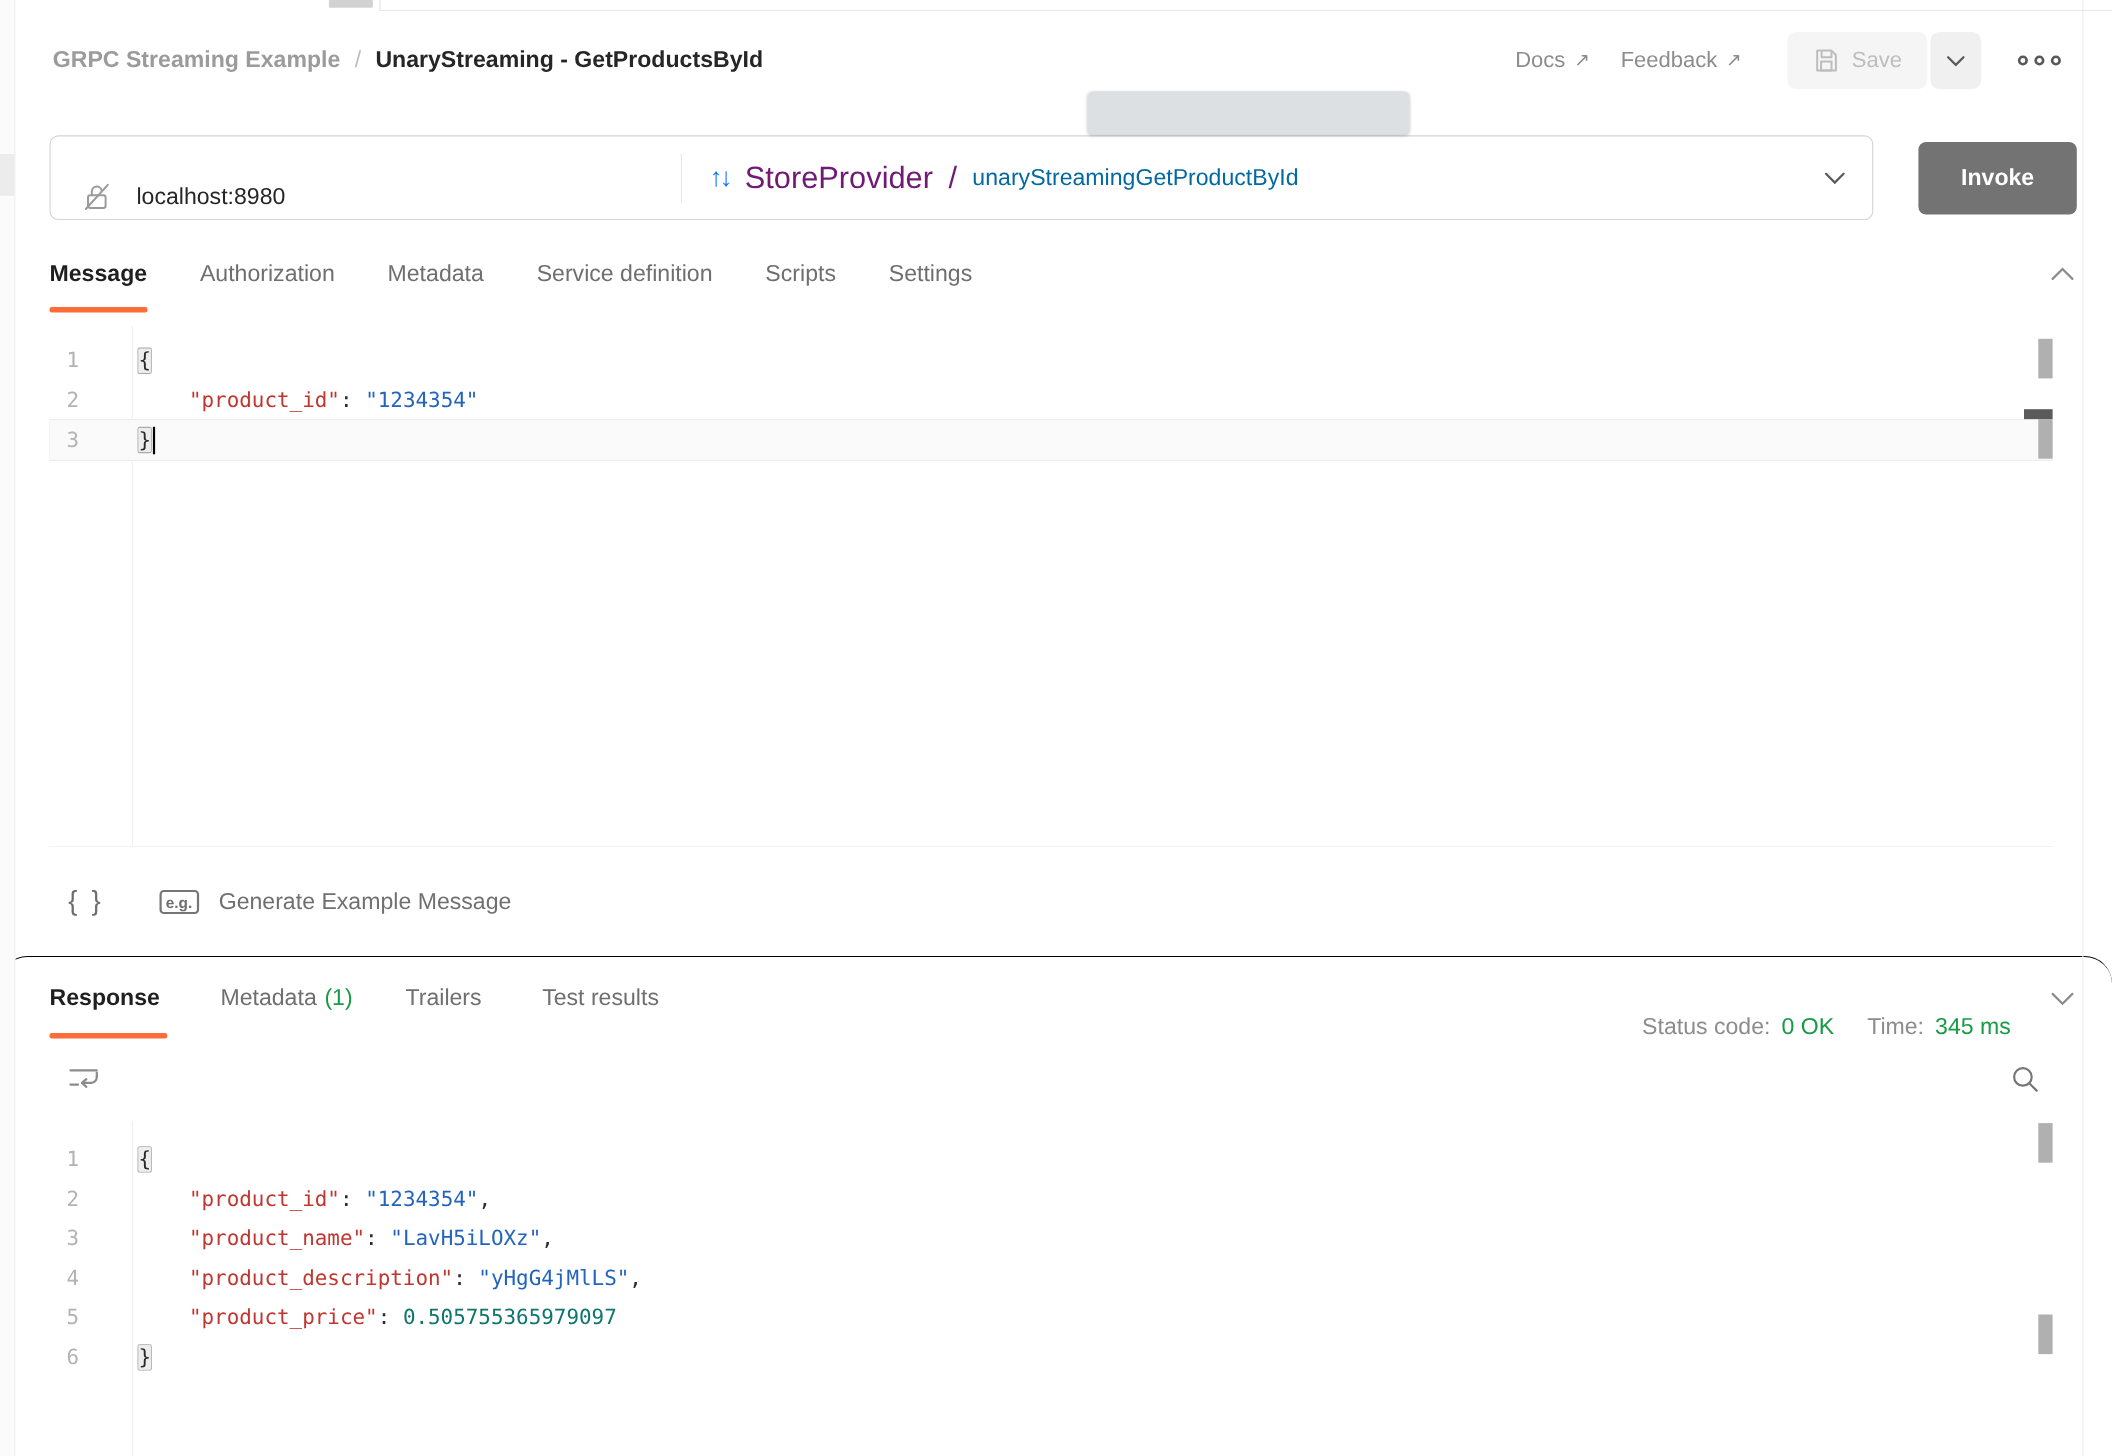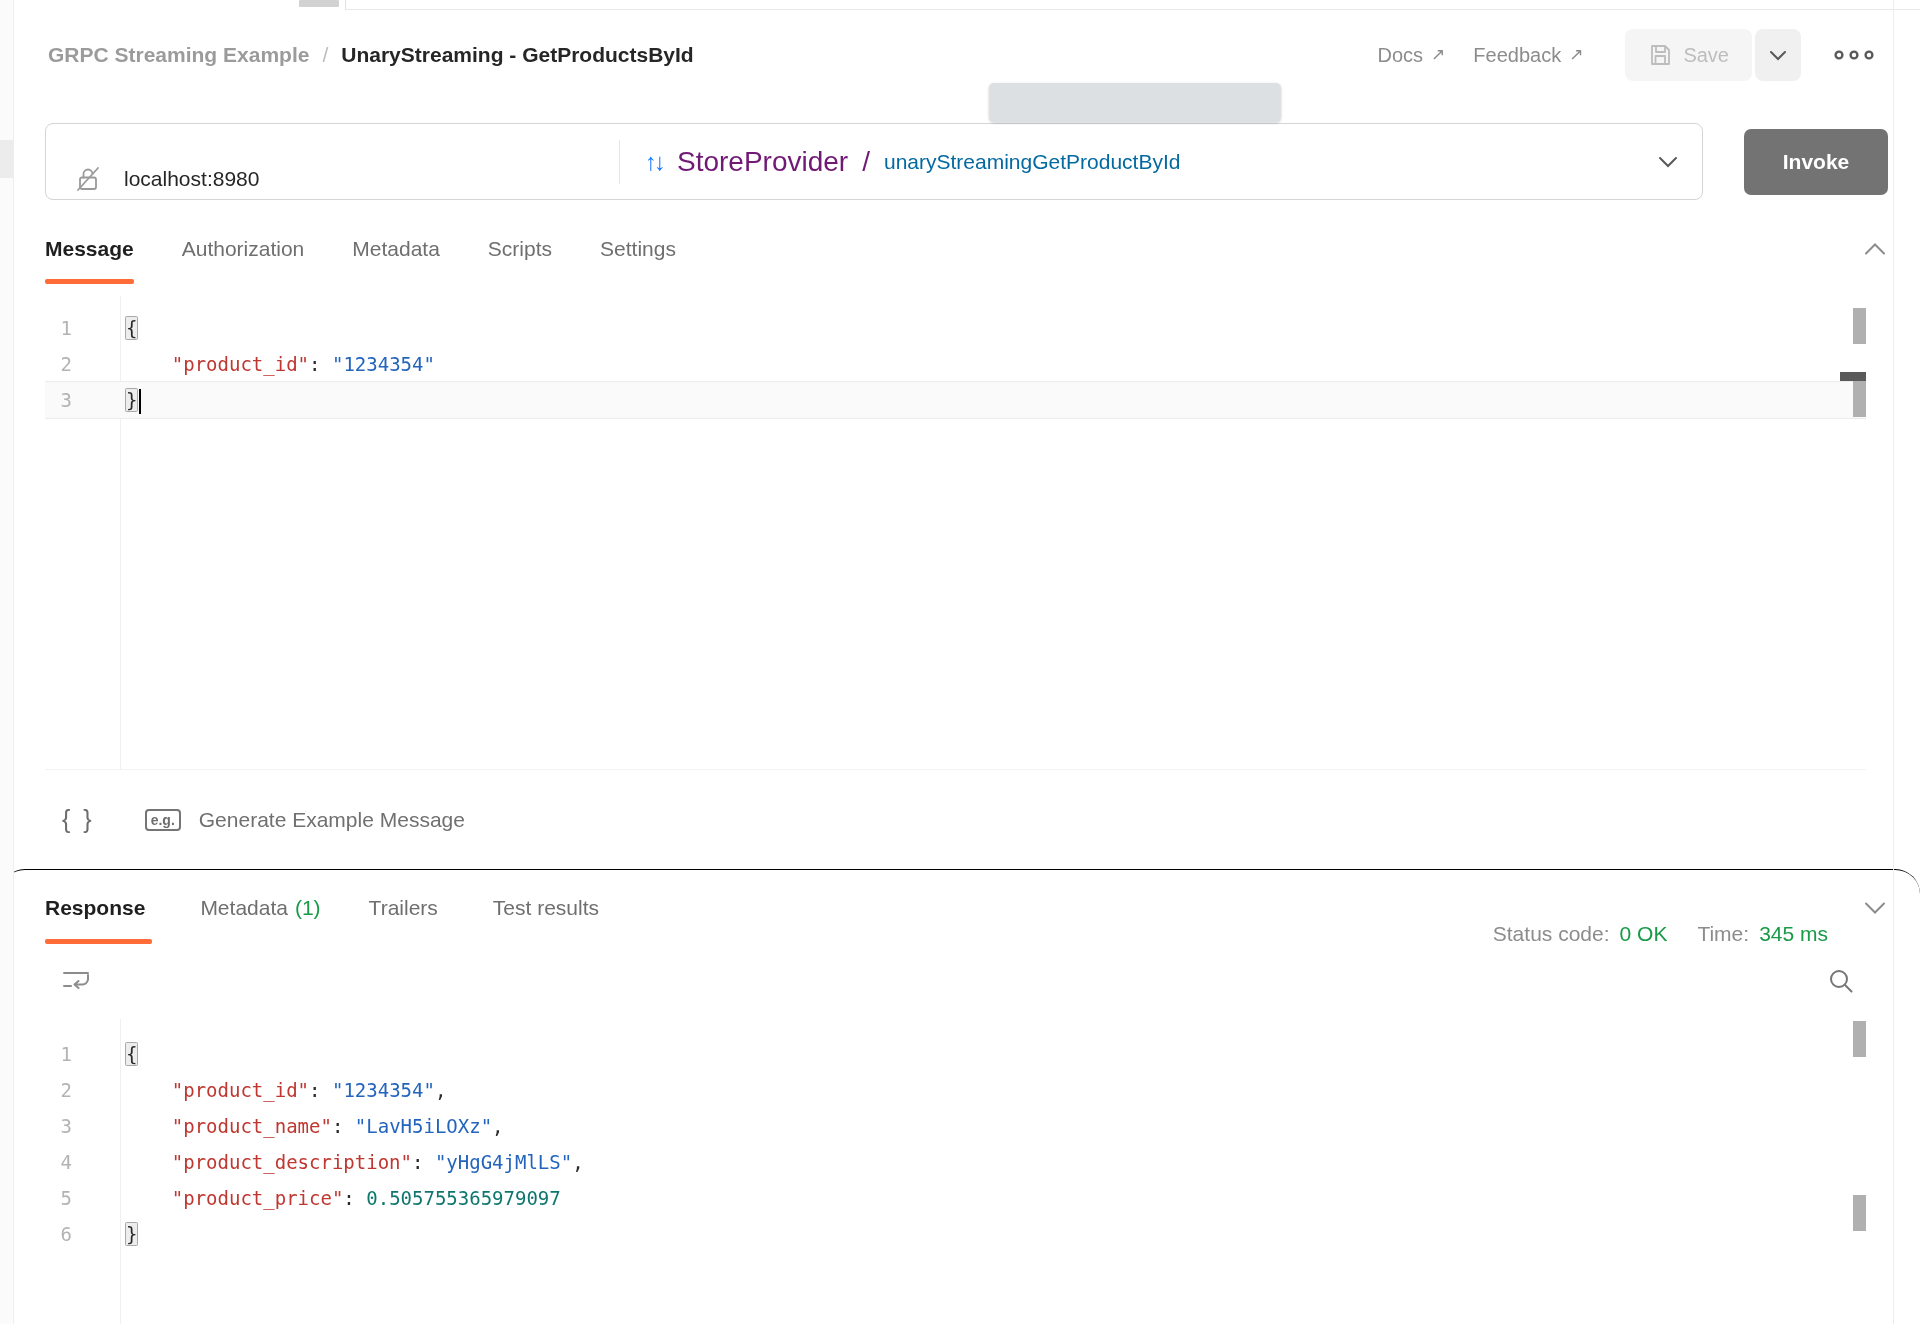--- a/index.html
+++ b/index.html
@@ -186,20 +186,21 @@
       </span>
     </div>
   </div>
   <button class="invoke-btn">Invoke</button>
 </div>
 
 <div class="tabs-row">
   <div class="tab active">Message</div>
   <div class="tab">Authorization</div>
   <div class="tab">Metadata</div>
+  <div class="tab">Service definition</div>
   <div class="tab">Scripts</div>
   <div class="tab">Settings</div>
   <div class="collapse-btn">
     <span>
       <svg width="22" height="13" viewBox="0 0 22 13" fill="none" stroke="#8c8c8c" stroke-width="2" stroke-linecap="round">
         <path d="M2 11l9-9 9 9"></path>
       </svg>
     </span>
   </div>
 </div>

